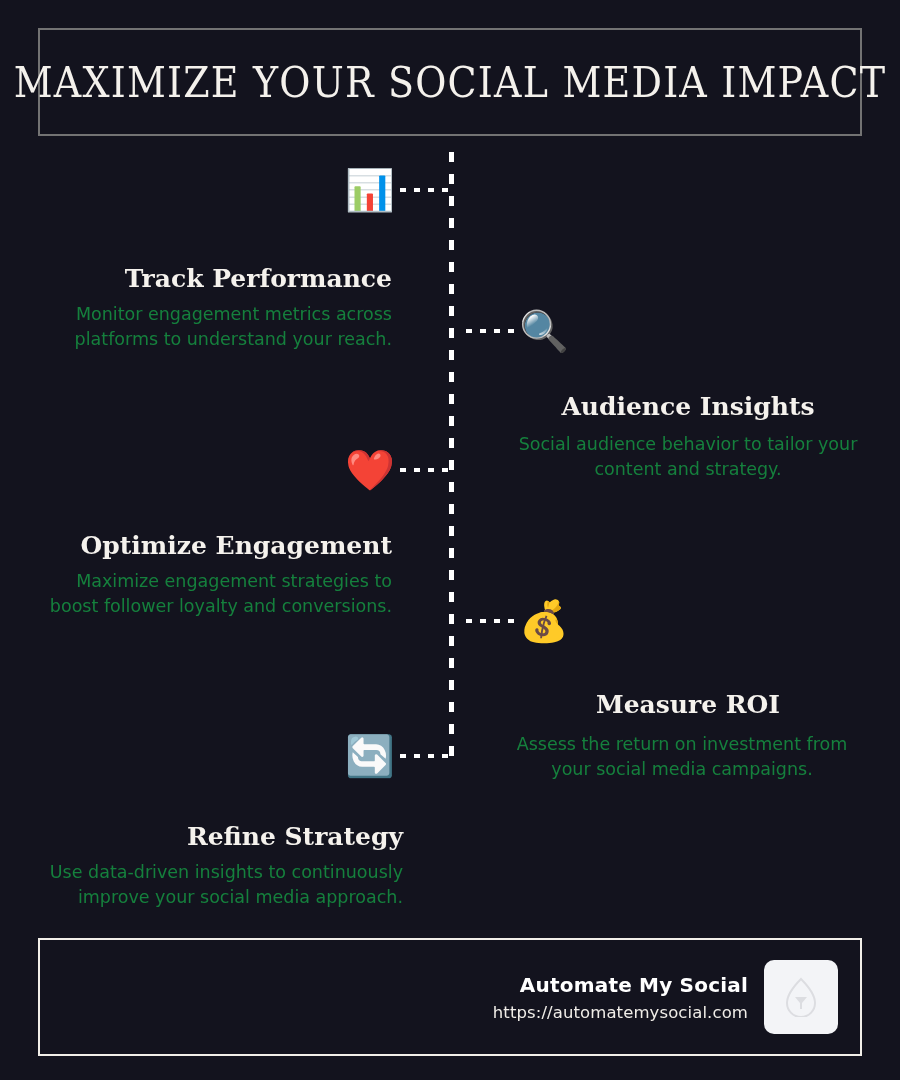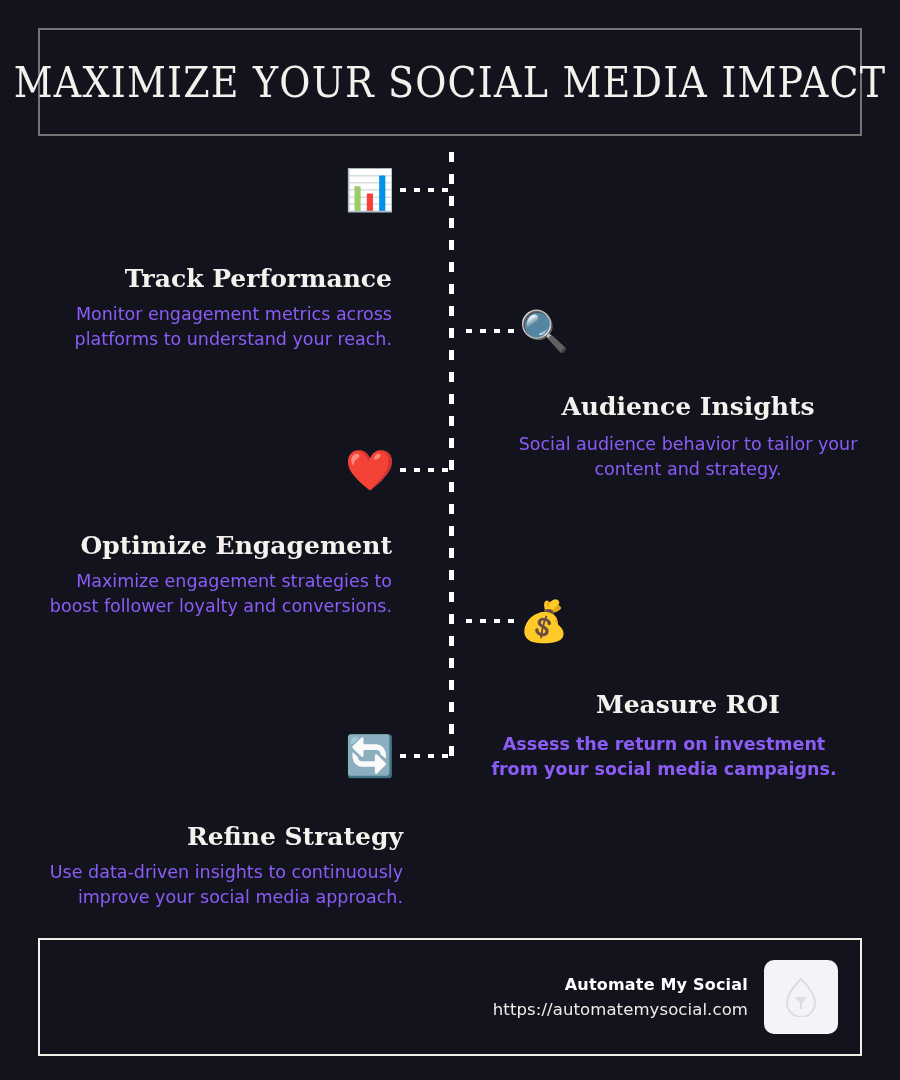--- a/index.html
+++ b/index.html
@@ -96,21 +96,21 @@
     font-weight: 700;
     font-size: 25px;
     color: #f5f2ed;
     white-space: nowrap;
   }
   .step-body {
     position: absolute;
     font-family: "DejaVu Sans", sans-serif;
     font-size: 17.5px;
     line-height: 25px;
-    color: #8b5cf6;
+    color: #15803d;
     width: 360px;
   }
 
   
   .col-left .step-head,
   .col-left .step-body { text-align: right; }
   .col-right .step-head,
   .col-right .step-body { text-align: center; }
 
   
@@ -134,21 +134,21 @@
   }
   .footer-meta {
     text-align: right;
     display: flex;
     flex-direction: column;
     gap: 6px;
   }
   .footer-brand {
     font-family: "DejaVu Sans", sans-serif;
     font-weight: 700;
-    font-size: 16px;
+    font-size: 20px;
     color: #ffffff;
     letter-spacing: 0.2px;
   }
   .footer-url {
     font-family: "DejaVu Sans", sans-serif;
     font-size: 16.5px;
     color: #f0ede8;
     letter-spacing: 0.1px;
     text-align: center;
   }
@@ -201,21 +201,21 @@
     <div class="step-head" style="left:32px; top:531px; width:360px;">Optimize Engagement</div>
     <div class="step-body" style="left:32px; top:569px;">Maximize engagement strategies to boost follower loyalty and conversions.</div>
   </div>
 
   <div class="step col-right">
     <div class="icon-row" style="left:462px; top:595px; flex-direction:row-reverse;">
       <div class="step-icon">💰</div>
       <div class="connector"></div>
     </div>
     <div class="step-head" style="left:508px; top:690px; width:360px;">Measure ROI</div>
-    <div class="step-body" style="left:484px; top:732px;font-weight:bold;">Assess the return on investment from your social media campaigns.</div>
+    <div class="step-body" style="left:502px; top:732px;">Assess the return on investment from your social media campaigns.</div>
   </div>
 
   <div class="step col-left">
     <div class="icon-row" style="left:344px; top:730px;">
       <div class="step-icon">🔄</div>
       <div class="connector"></div>
     </div>
     <div class="step-head" style="left:32px; top:822px; width:371px;">Refine Strategy</div>
     <div class="step-body" style="left:43px; top:860px;text-align:right;">Use data-driven insights to continuously improve your social media approach.</div>
   </div>

